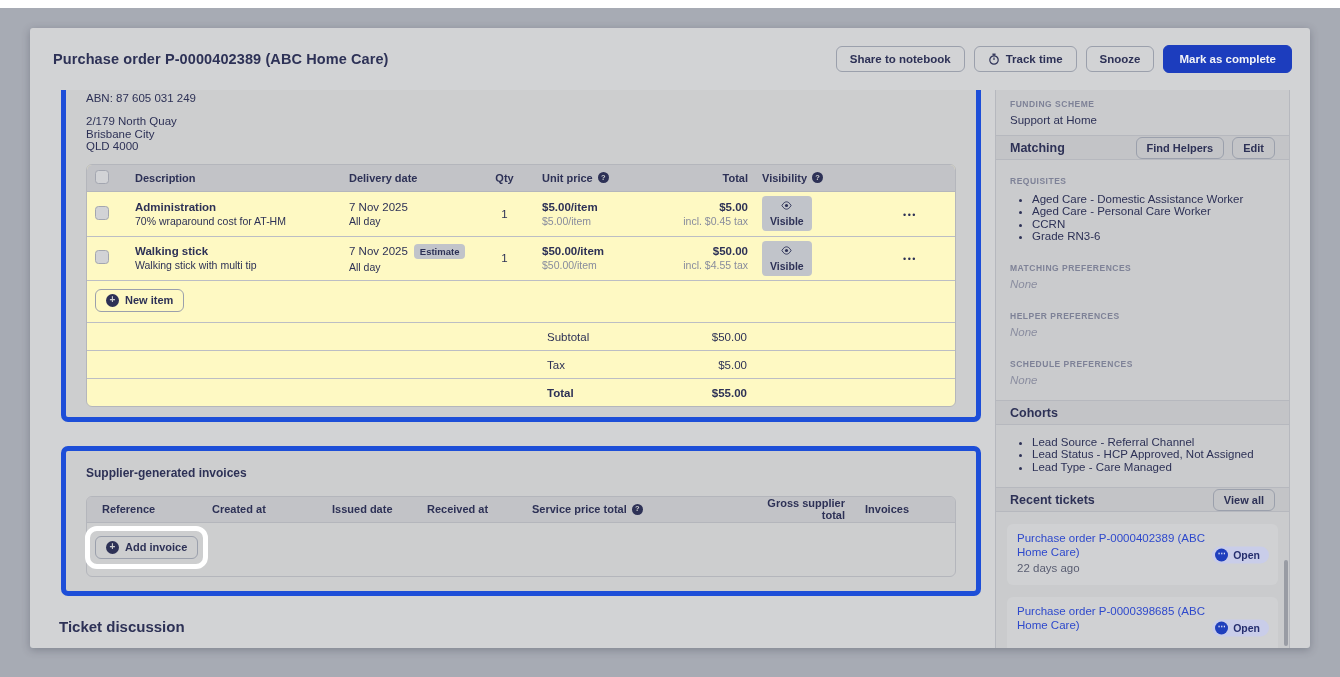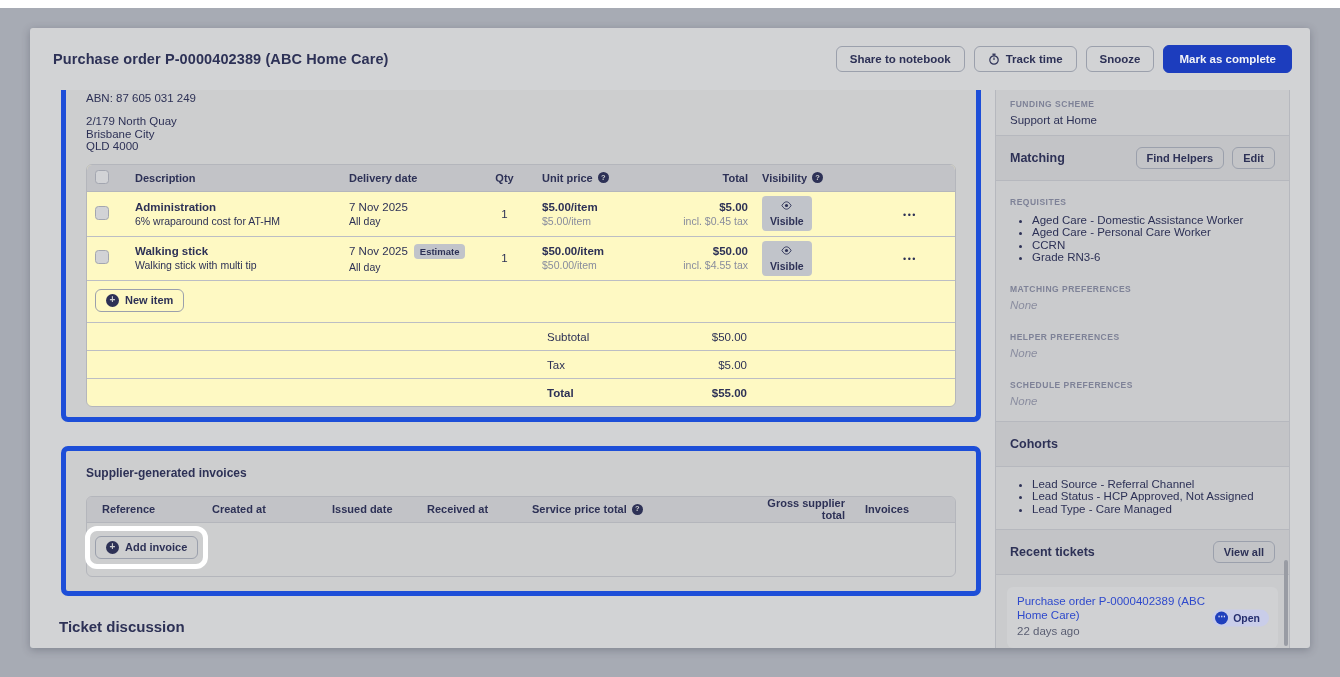--- a/index.html
+++ b/index.html
@@ -112,21 +112,21 @@
     background:#cacbcd; border-left:1px solid #b6b8be; border-right:1px solid #b6b8be;
     overflow:hidden;
   }
   .sb-pad { padding:0 14px; }
   .sb-label {
     font-size:8.5px; font-weight:700; letter-spacing:.5px; color:#7e8297;
   }
   .sb-value { font-size:11.5px; margin-top:5px; }
   .sb-none { font-size:11.5px; font-style:italic; color:#8b8ea0; margin-top:5px; }
   .sb-band {
-    margin-top:0; height:46px; background:#c3c4c7;
+    margin-top:0; height:25px; background:#c3c4c7;
     border-top:1px solid #b6b8be; border-bottom:1px solid #b6b8be;
     display:flex; align-items:center; justify-content:space-between; padding:0 14px;
   }
   .sb-band-title { font-size:12.5px; font-weight:700; }
   .sb-band-actions { display:flex; gap:8px; }
   .sb-list { margin:7px 0 0 22px; font-size:11.5px; line-height:12.3px; }
   .sb-list li { margin-bottom:0; }
   .mt9 { margin-top:9px; }
   .mt16 { margin-top:16px; }
   .mt21 { margin-top:21px; }
@@ -222,21 +222,21 @@
               <span>Visibility</span>
               <span class="info-icon"></span>
             </div>
             <div></div>
           </div>
 
           <div class="it-grid it-row">
             <div class="cell-check"><span class="checkbox"></span></div>
             <div>
               <div class="item-name">Administration</div>
-              <div class="item-sub">6% wraparound cost for AT-HM</div>
+              <div class="item-sub">70% wraparound cost for AT-HM</div>
             </div>
             <div>
               <div class="date-line">7 Nov 2025</div>
               <div class="item-sub">All day</div>
             </div>
             <div class="cell-center">1</div>
             <div>
               <div class="price-main">$5.00/item</div>
               <div class="price-sub">$5.00/item</div>
             </div>

